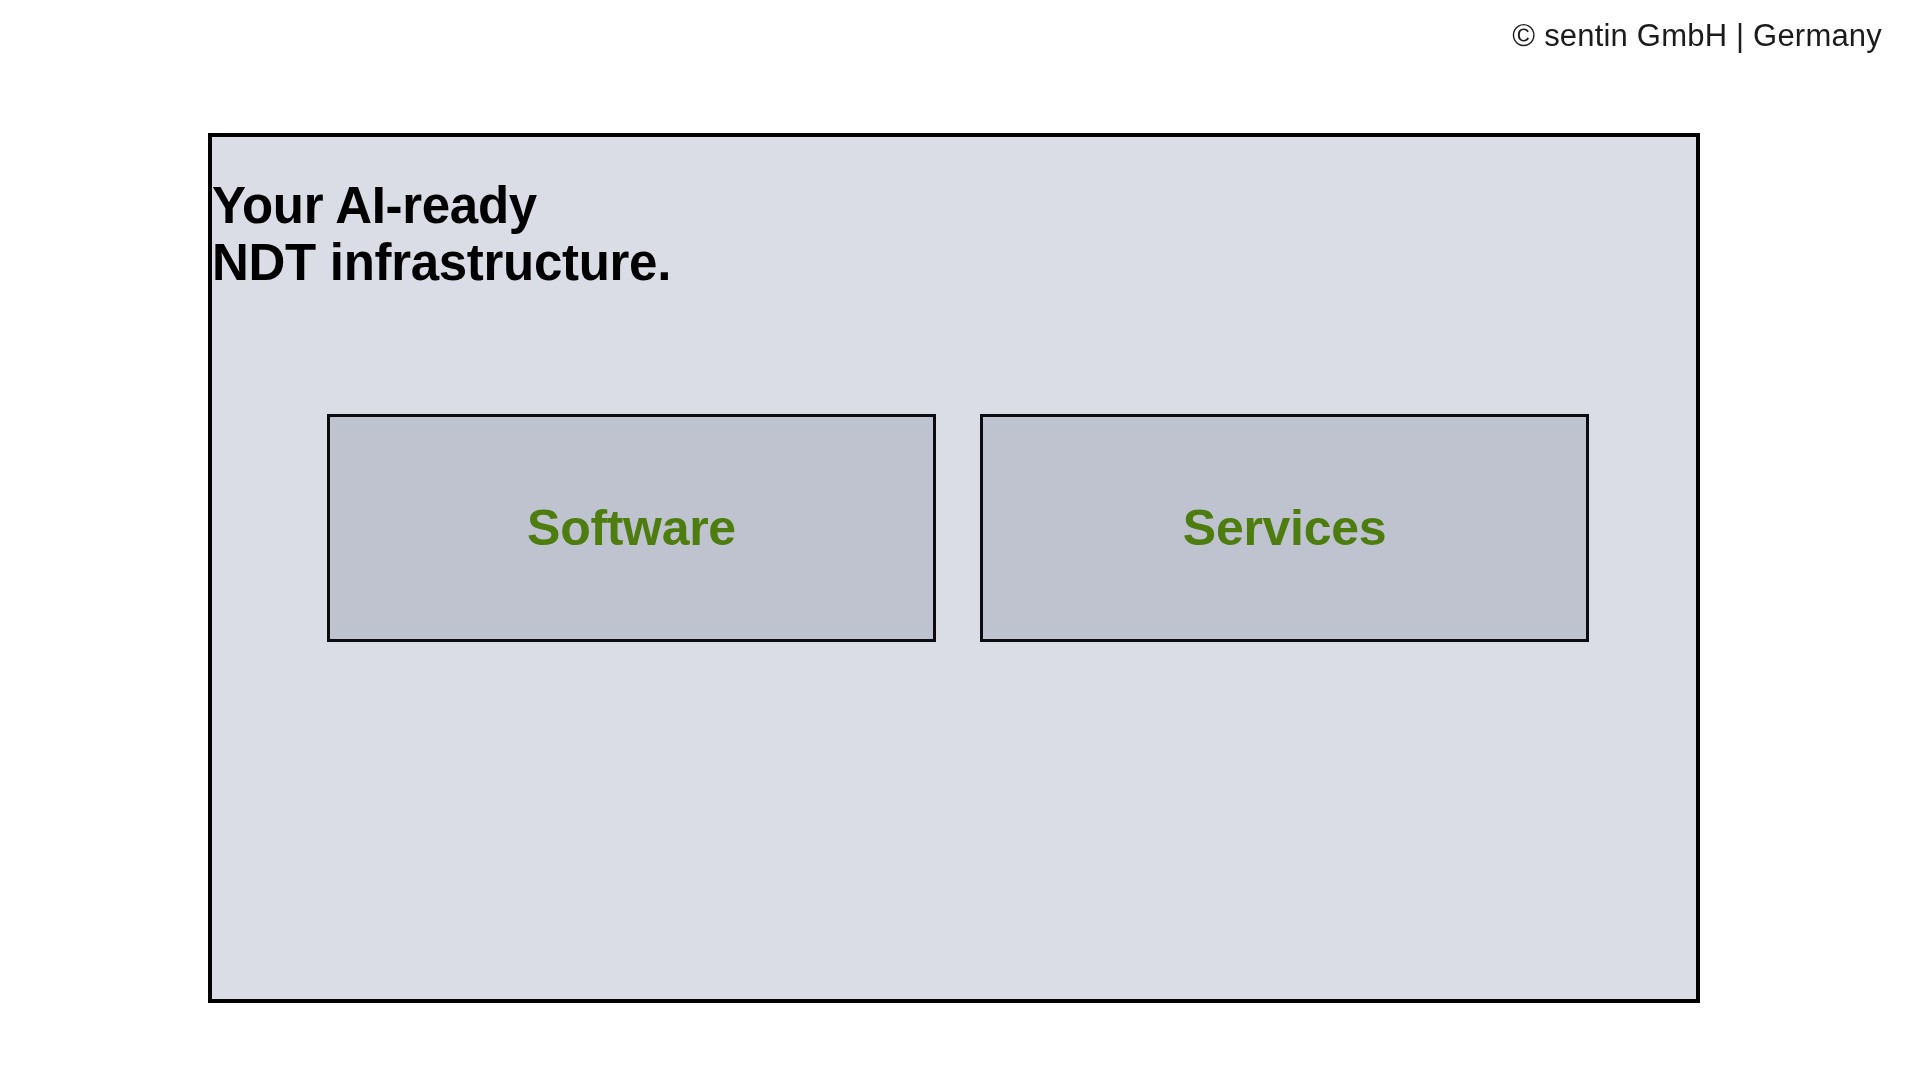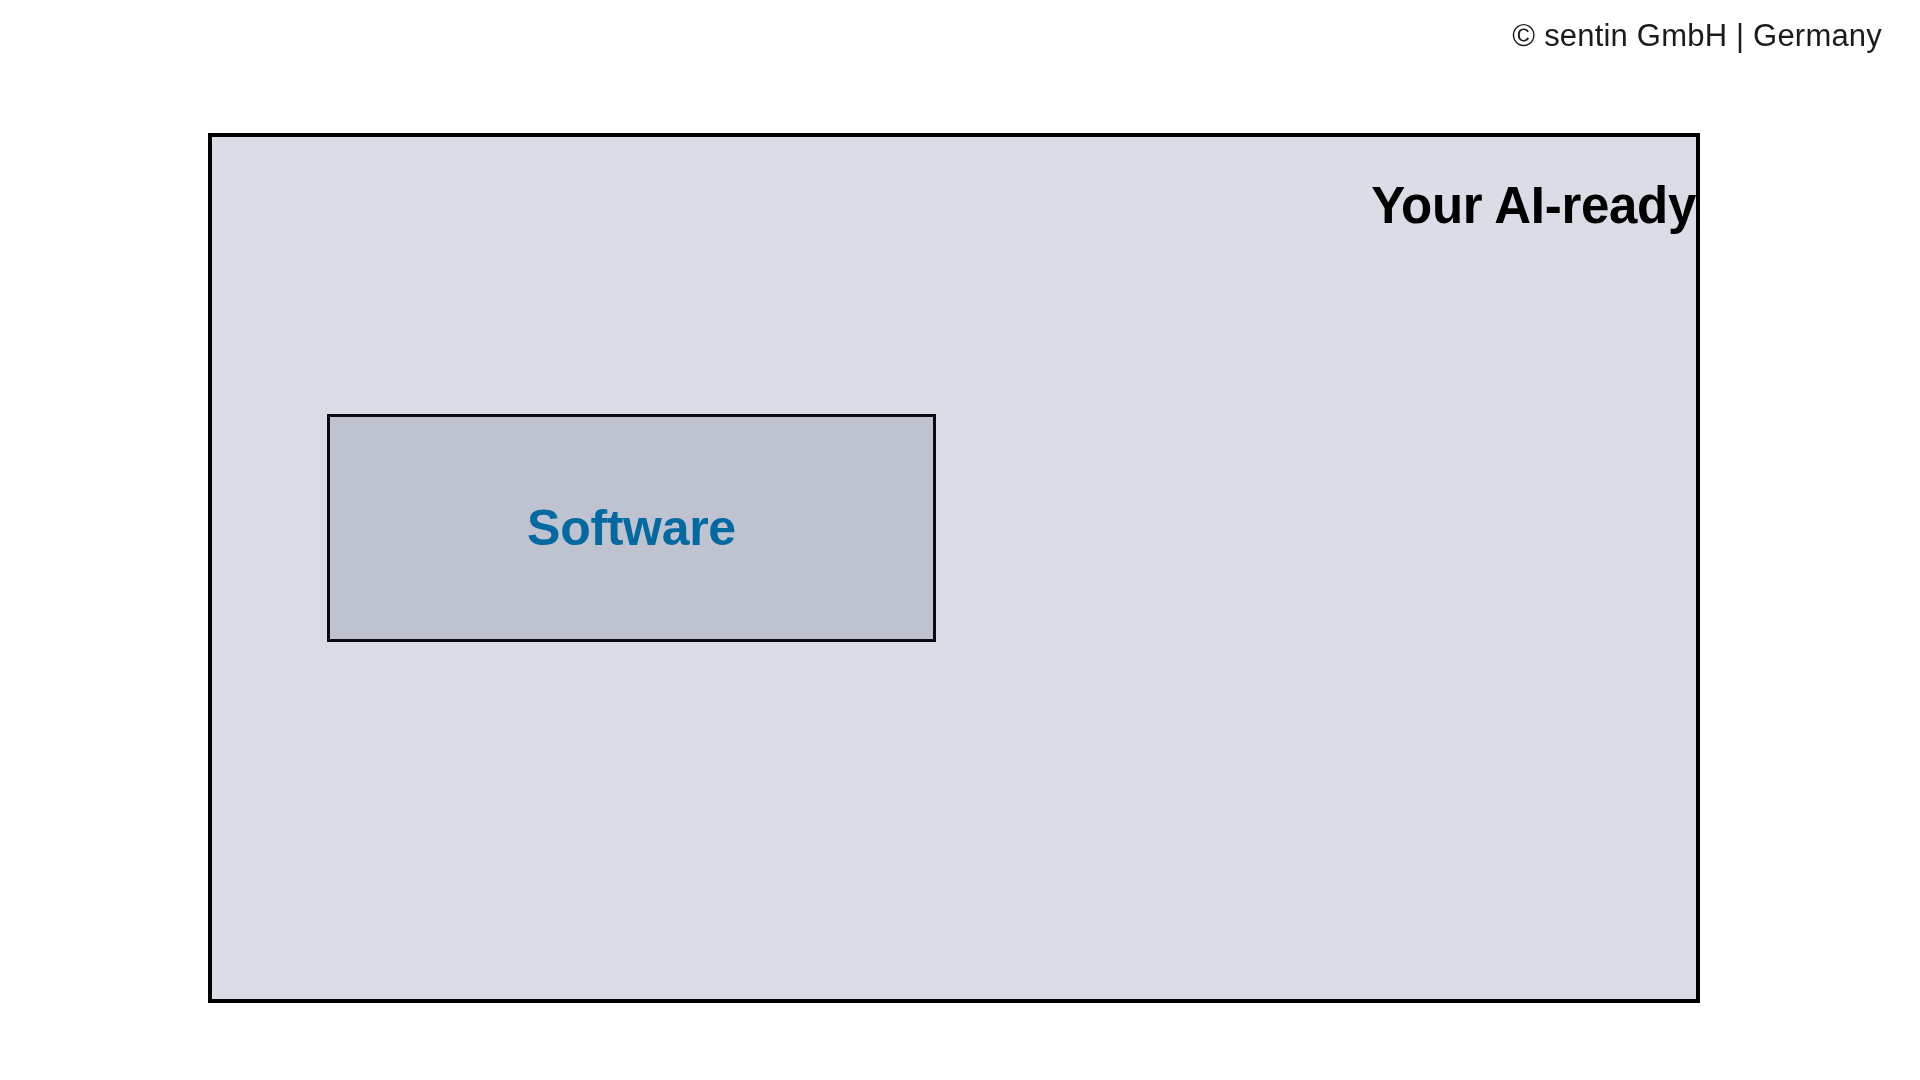--- a/index.html
+++ b/index.html
@@ -56,21 +56,21 @@
     pointer-events: none;
     user-select: none;
   }
 
   
   #heading {
     position: absolute;
     left: 0;
     right: 0;
     top: 40px;
-    text-align: right;
+    text-align: left;
     font-size: 51px;
     font-weight: 700;
     color: #000000;
     line-height: 1.12;
     letter-spacing: -0.3px;
     z-index: 2;
   }
   #heading .line { display: block; }
 
   
@@ -90,40 +90,44 @@
     box-sizing: border-box;
     background: rgba(150,157,175,0.40);
     border: 3px solid #0c0c10;
     display: flex;
     align-items: center;
     justify-content: center;
   }
   .card-label {
     font-size: 50px;
     font-weight: 700;
-    color: #0369a1;
+    color: #4d7c0f;
     letter-spacing: -0.3px;
     white-space: nowrap;
   }
 </style>
 </head>
 <body>
 
 <div id="copyright">© sentin GmbH | Germany</div>
 
 <div id="panel">
 
 
   <div id="heading">
     <span class="line">Your AI-ready</span>
+    <span class="line">NDT infrastructure.</span>
   </div>
 
   <div id="card-grid">
 
     <div class="card">
       <span class="card-label">Software</span>
     </div>
 
 
+    <div class="card">
+      <span class="card-label">Services</span>
+    </div>
 
 
   </div>
 </div>
 
 </body></html>

